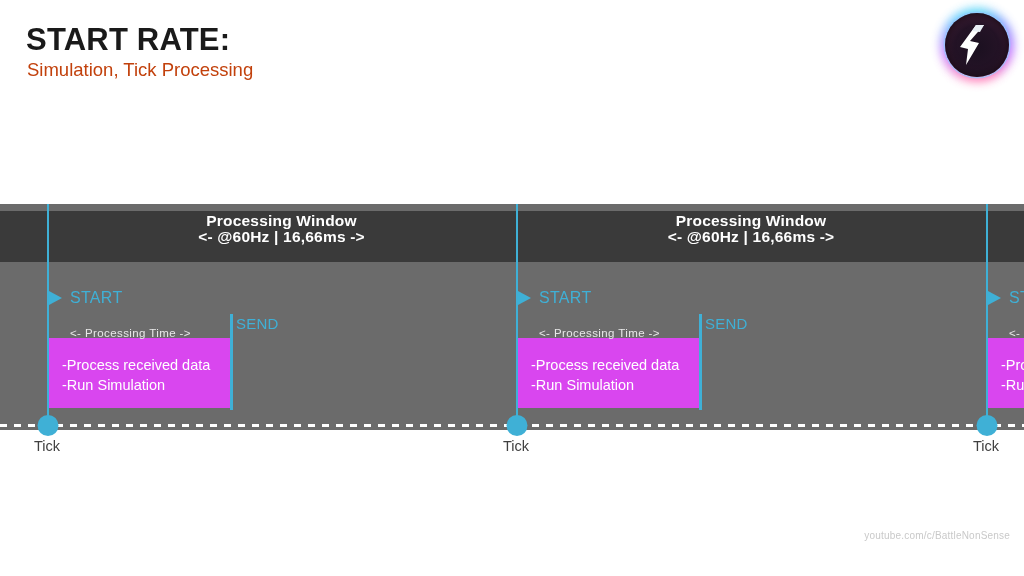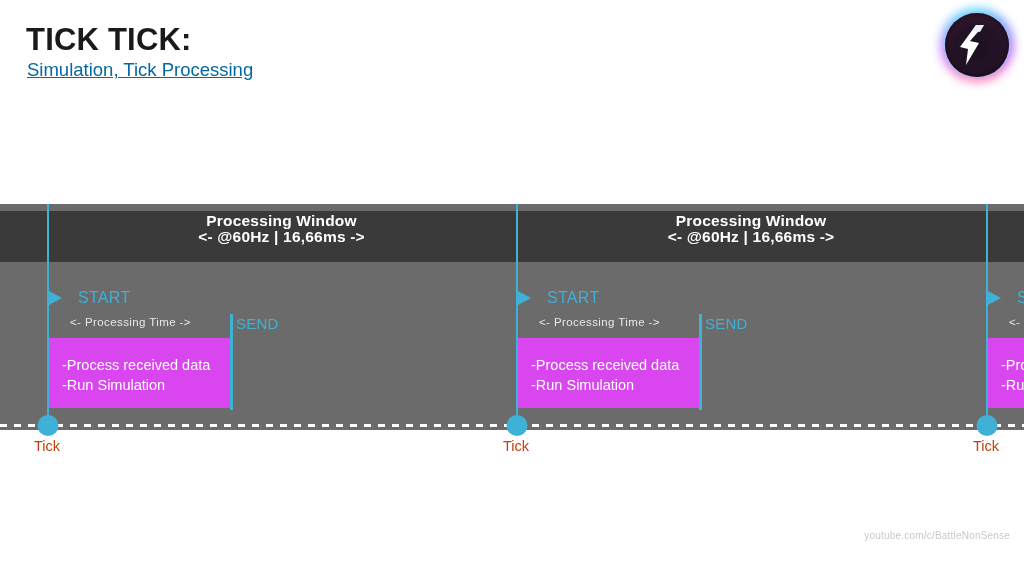--- a/index.html
+++ b/index.html
@@ -27,24 +27,23 @@
     color: #1a1a1a;
     line-height: 1.05;
     white-space: nowrap;
   }
   .subtitle {
     position: absolute;
     left: 27px;
     top: 59px;
     font-size: 18.5px;
     font-weight: normal;
-    color: #0369a1;
+    color: #c2410c;
     line-height: 1.2;
     white-space: nowrap;
-    text-decoration: underline;
   }
 
   
   .logo {
     position: absolute;
     right: 10px;
     top: 8px;
     width: 74px;
     height: 74px;
   }
@@ -141,41 +140,42 @@
     top: 0;
     width: 2px;
     height: 226px;
     background: #3fb0d6;
   }
   .start-row {
     position: absolute;
     height: 20px;
     display: flex;
     align-items: center;
-    gap: 16px;
+    gap: 8px;
     white-space: nowrap;
   }
   .tri {
     width: 0; height: 0;
     border-top: 7px solid transparent;
     border-bottom: 7px solid transparent;
     border-left: 13px solid #3fb0d6;
   }
   .start-label {
     color: #3fb0d6;
     font-size: 16px;
     font-weight: normal;
     letter-spacing: 0.3px;
   }
   .proc-time {
     position: absolute;
     color: #e8e8e8;
     font-size: 11.5px;
     white-space: nowrap;
     letter-spacing: 0.4px;
+    margin-top: 11px;
   }
   .send-bar {
     position: absolute;
     width: 3px;
     background: #3fb0d6;
   }
   .send-label {
     position: absolute;
     color: #3fb0d6;
     font-size: 15px;
@@ -212,40 +212,40 @@
     width: 21px;
     height: 21px;
     border-radius: 50%;
     background: #3fb0d6;
     transform: translateX(-50%);
   }
   .tick-label {
     position: absolute;
     top: 438px;
     font-size: 14.5px;
-    color: #c2410c;
+    color: #404040;
     transform: translateX(-50%);
     white-space: nowrap;
   }
 
   
   .footer {
     position: absolute;
     right: 14px;
     bottom: 35px;
     font-size: 10px;
     color: #c9c9c9;
     letter-spacing: 0.2px;
     white-space: nowrap;
   }
 </style>
 </head>
 <body>
 
-<div class="title">TICK TICK:</div>
+<div class="title">START RATE:</div>
 <div class="subtitle">Simulation, Tick Processing</div>
 
 <div class="logo">
   <div class="logo-glow"></div>
   <div class="logo-ring">
     <svg class="logo-mark" width="34" height="44" viewBox="0 0 34 44">
       <polygon points="24,2 10,18 19,20 6,42 8,26 0,24 16,2" fill="#ffffff"></polygon>
       <polygon points="24,2 16,2 12,8 20,9" fill="#e8eef5"></polygon>
     </svg>
   </div>

